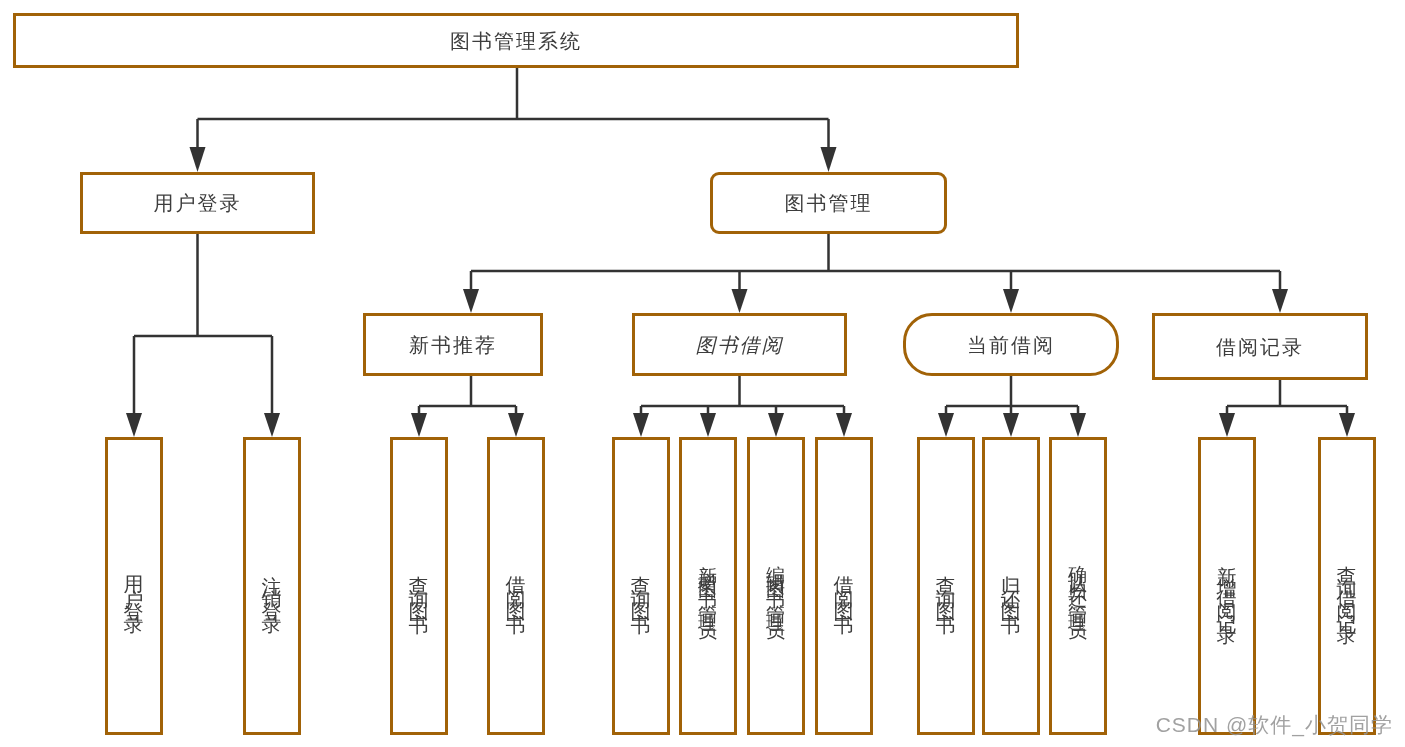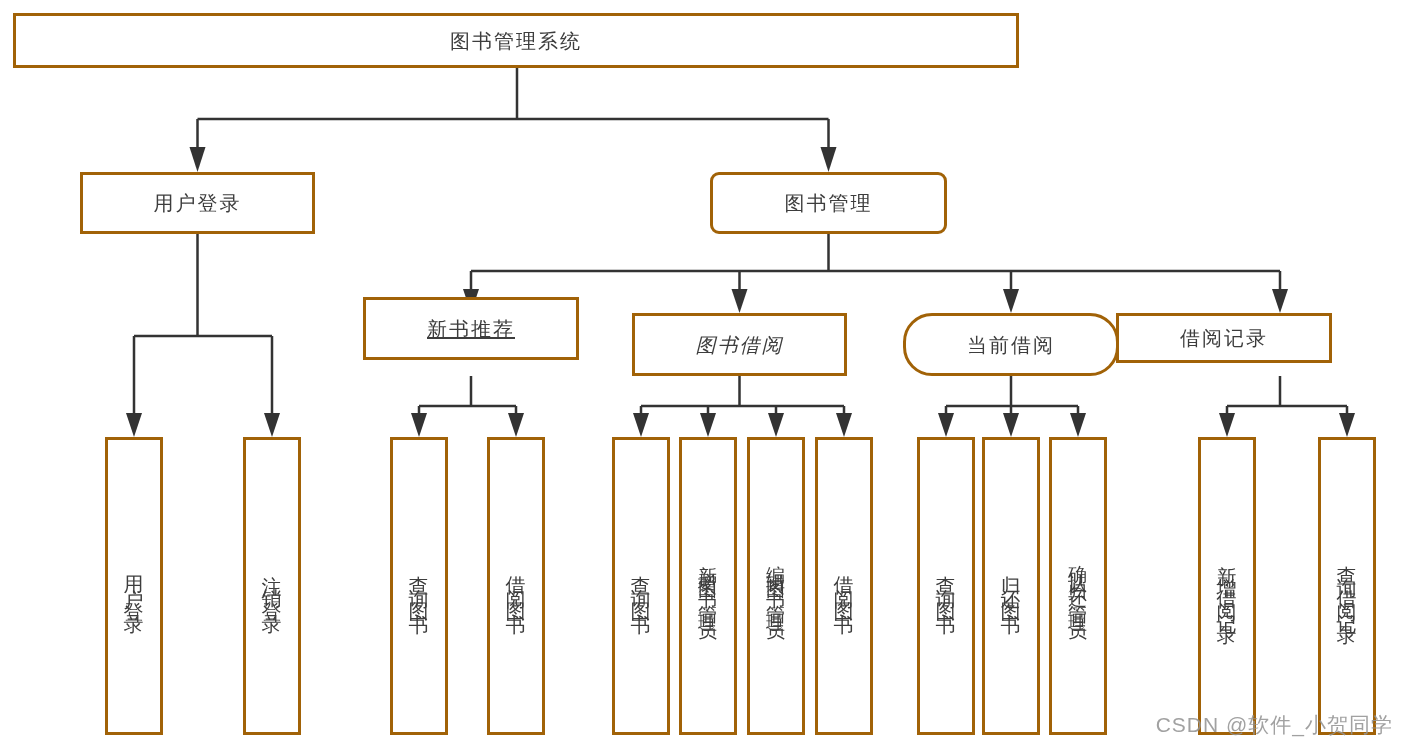--- a/index.html
+++ b/index.html
@@ -43,24 +43,24 @@
     font-size: 21px;
     color: rgba(148, 148, 148, 0.88);
     letter-spacing: 1px;
     white-space: nowrap;
     z-index: 5;
   }
   
   #n-root  { left: 13px;   top: 13px;  width: 1006px; height: 55px; }
   #n-l2a   { left: 80px;   top: 172px; width: 235px;  height: 62px; }
   #n-l2b   { left: 710px;  top: 172px; width: 237px;  height: 62px; border-radius: 9px; }
-  #n-l3a   { left: 363px;  top: 297px; width: 216px;  height: 63px; text-decoration: underline; }
+  #n-l3a   { left: 363px;  top: 313px; width: 180px;  height: 63px; }
   #n-l3b   { left: 632px;  top: 313px; width: 215px;  height: 63px; font-style: italic; }
   #n-l3c   { left: 903px;  top: 313px; width: 216px;  height: 63px; border-radius: 29px; }
-  #n-l3d   { left: 1116px; top: 313px; width: 216px;  height: 50px; }
+  #n-l3d   { left: 1152px; top: 313px; width: 216px;  height: 67px; }
   .leaf    { top: 437px; width: 58px; height: 298px; }
   #n-a1 { left: 105px; }  #n-a2 { left: 243px; }
   #n-b1 { left: 390px; }  #n-b2 { left: 487px; }
   #n-c1 { left: 612px; }  #n-c2 { left: 679px; }  #n-c3 { left: 747px; }  #n-c4 { left: 815px; }
   #n-d1 { left: 917px; }  #n-d2 { left: 982px; }  #n-d3 { left: 1049px; }
   #n-e1 { left: 1198px; } #n-e2 { left: 1318px; }
 </style>
 </head>
 <body>
 

